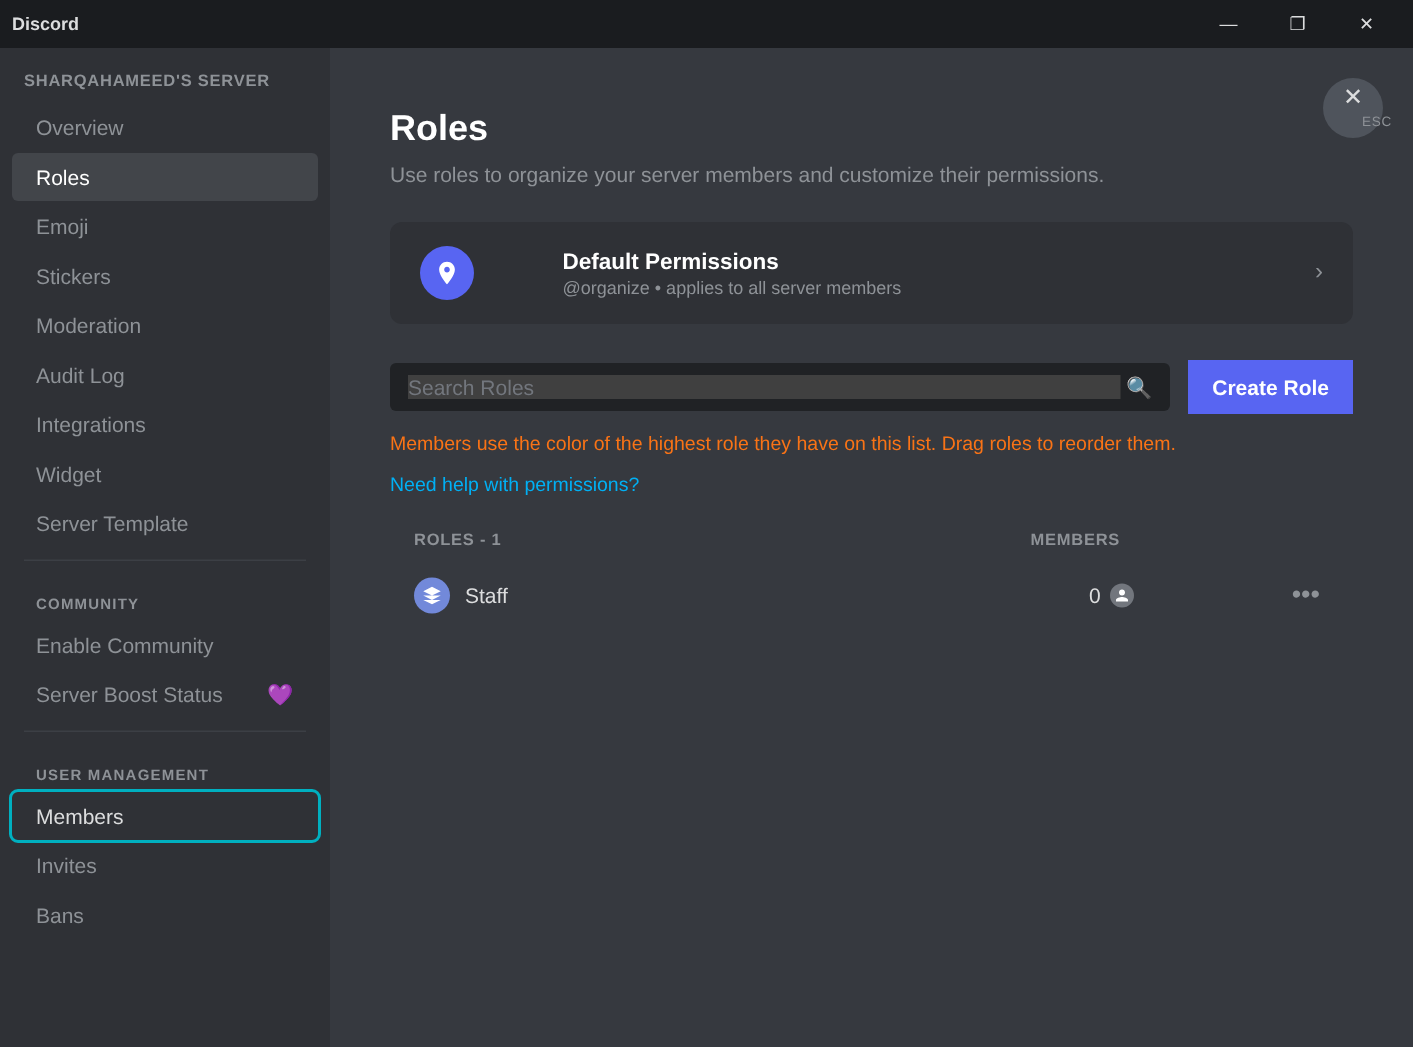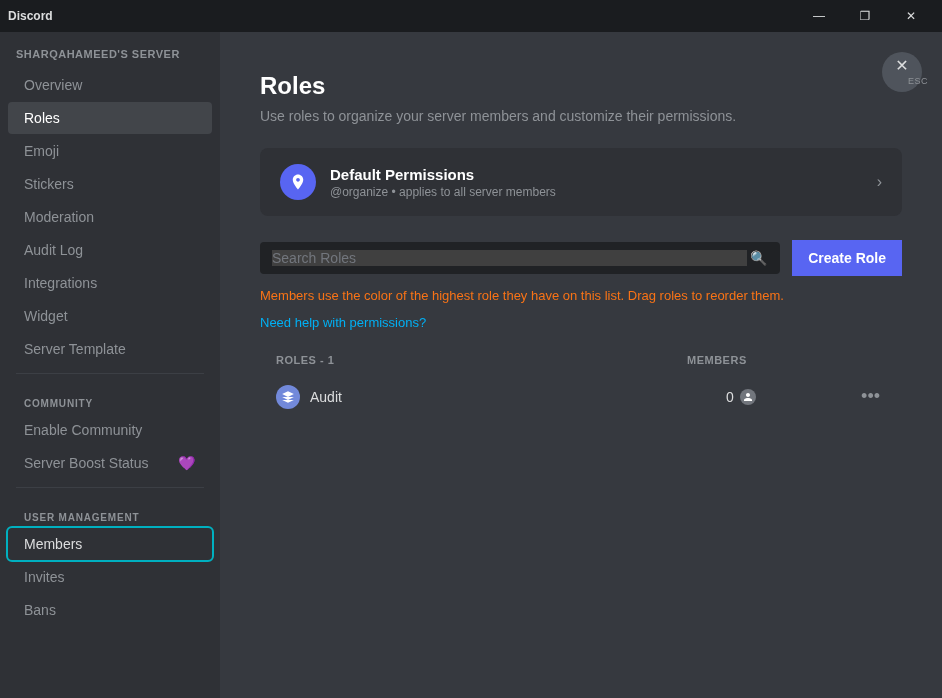--- a/index.html
+++ b/index.html
@@ -164,21 +164,21 @@
       border-radius: 50%;
       background: #5865f2;
       display: flex;
       align-items: center;
       justify-content: center;
       margin-right: 14px;
       flex-shrink: 0;
       color: white;
       font-size: 16px;
     }
-    .dp-text { flex: 1; }
+    .dp-text { flex: 1; margin-left: 45px; }
     .dp-name {
       font-size: 15px;
       font-weight: 600;
       color: #fff;
       margin-bottom: 2px;
     }
     .dp-desc {
       font-size: 12px;
       color: #8e9297;
     }
@@ -449,21 +449,21 @@
       <span class="members-col">MEMBERS</span>
       <span class="actions-col"></span>
     </div>
 
     <div class="role-row">
       <div class="role-icon">
         <svg width="14" height="14" viewBox="0 0 24 24" fill="white">
           <path d="M12 2L2 7l10 5 10-5-10-5zM2 17l10 5 10-5M2 12l10 5 10-5"></path>
         </svg>
       </div>
-      <span class="role-name">Audit</span>
+      <span class="role-name">Staff</span>
       <div class="role-members">
         <span>0</span>
         <div class="member-icon">
           <svg width="10" height="10" viewBox="0 0 24 24" fill="white">
             <path d="M12 12c2.7 0 4.8-2.1 4.8-4.8S14.7 2.4 12 2.4 7.2 4.5 7.2 7.2 9.3 12 12 12zm0 2.4c-3.2 0-9.6 1.6-9.6 4.8v2.4h19.2v-2.4c0-3.2-6.4-4.8-9.6-4.8z"></path>
           </svg>
         </div>
       </div>
       <div class="role-actions">
         <button class="dots-btn">•••</button>

